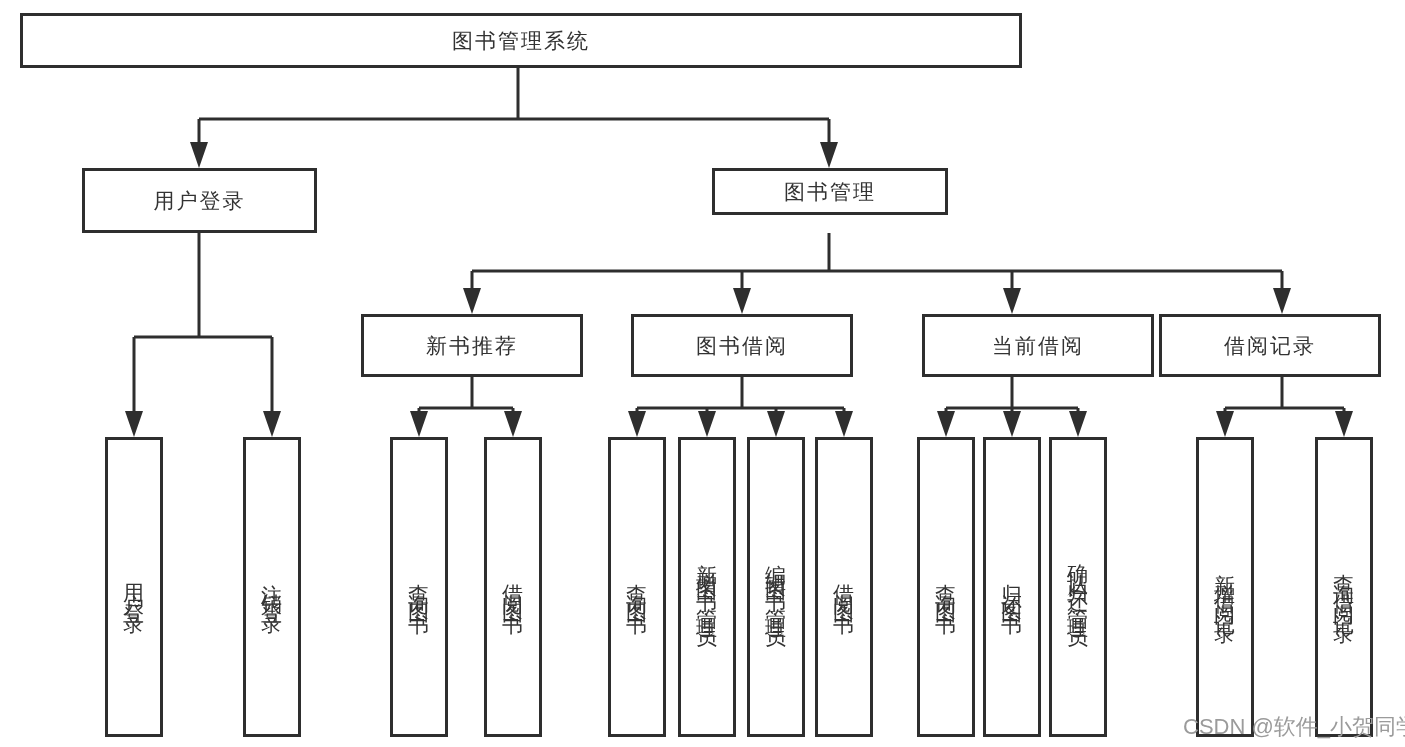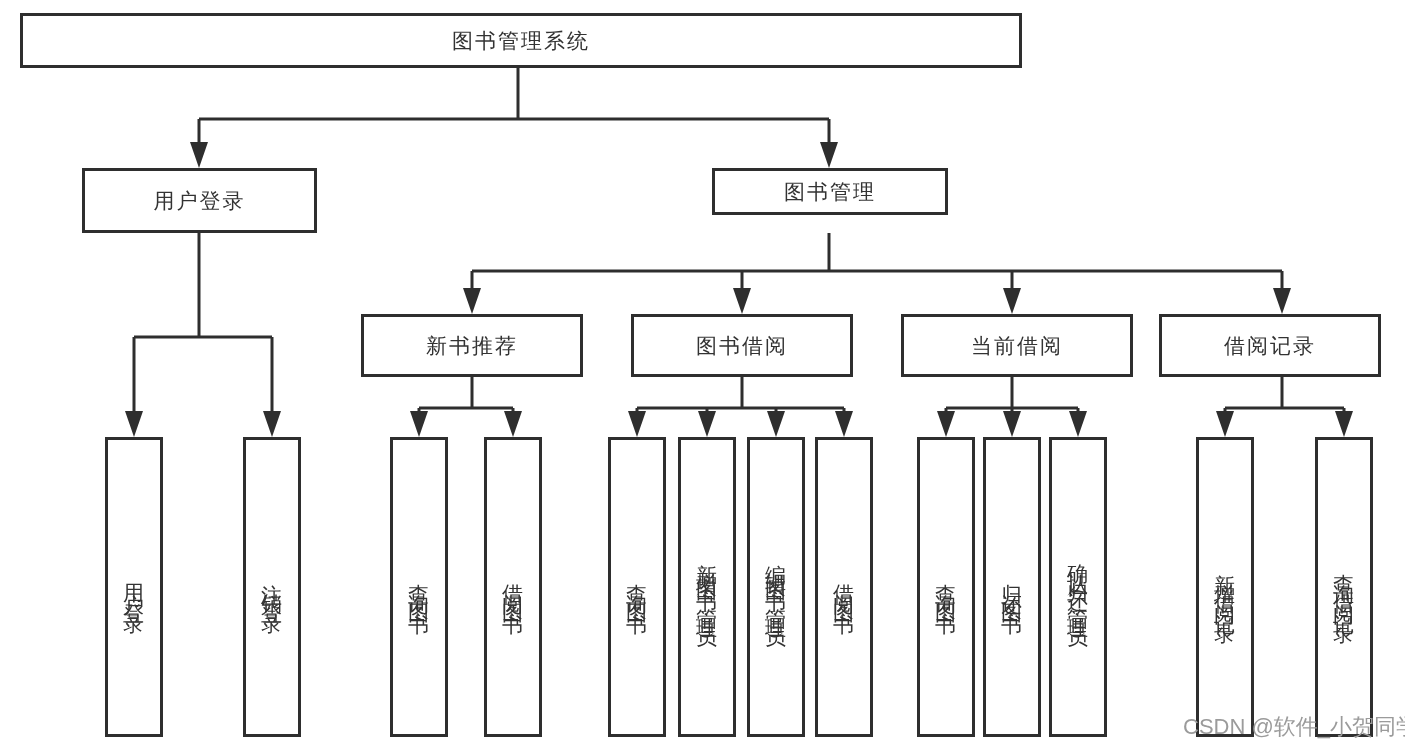--- a/index.html
+++ b/index.html
@@ -128,21 +128,21 @@
   <div class="node" style="left:712px; top:168px; width:236px; height:47px">
     <span class="label">图书管理</span>
   </div>
 
   <div class="node" style="left:631px; top:314px; width:222px; height:63px">
     <span class="label">图书借阅</span>
   </div>
   <div class="node" style="left:361px; top:314px; width:222px; height:63px">
     <span class="label">新书推荐</span>
   </div>
-  <div class="node" style="left:901px; top:314px; width:232px; height:63px">
+  <div class="node" style="left:922px; top:314px; width:232px; height:63px">
     <span class="label">当前借阅</span>
   </div>
   <div class="node" style="left:1159px; top:314px; width:222px; height:63px">
     <span class="label">借阅记录</span>
   </div>
 
   <div class="node leaf" style="left:105px; top:437px; width:58px; height:300px">
     <span class="vlabel">用户登录</span>
   </div>
   <div class="node leaf" style="left:243px; top:437px; width:58px; height:300px">

